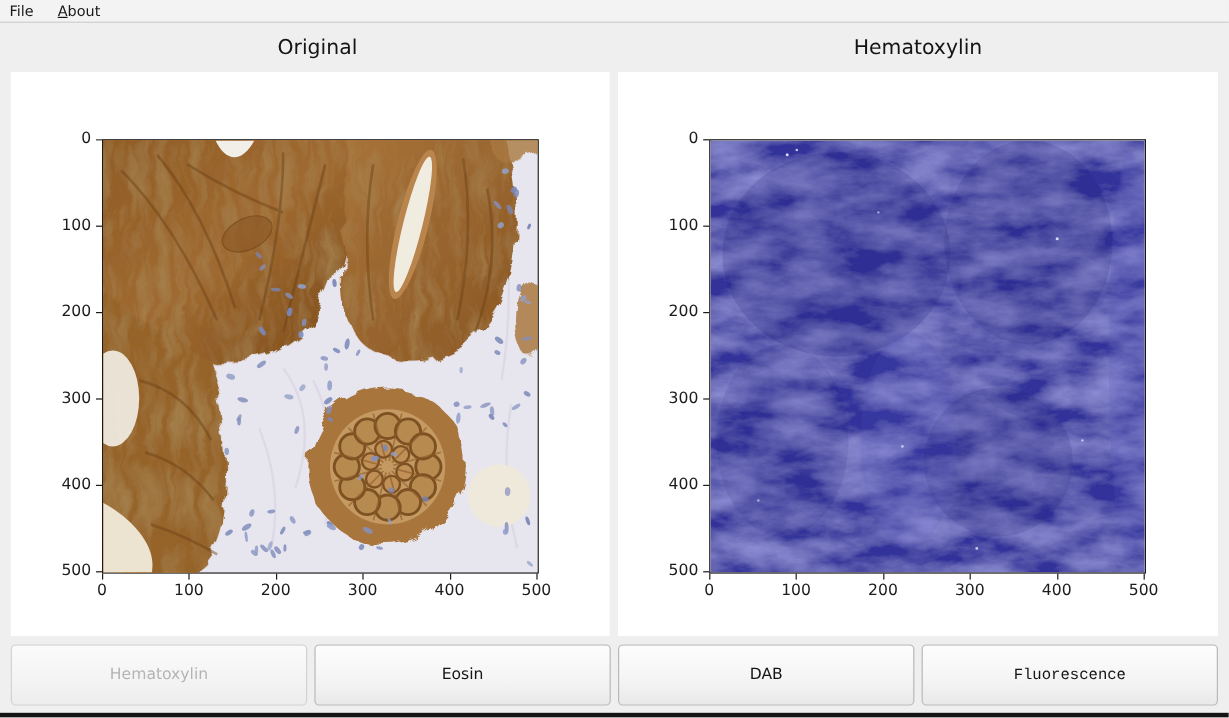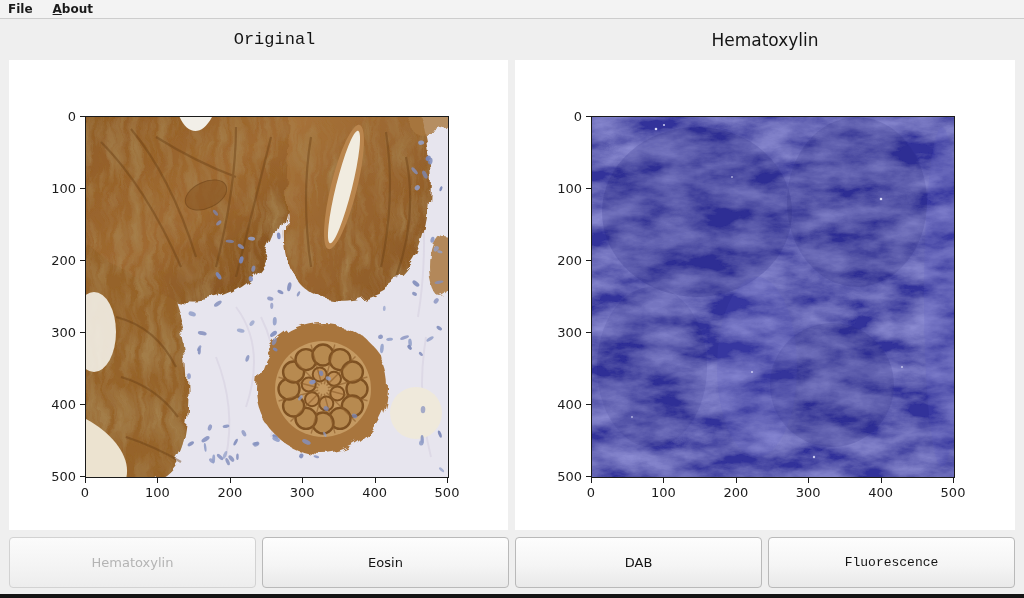--- a/index.html
+++ b/index.html
@@ -5,27 +5,27 @@
   html,body{margin:0;padding:0;}
   body{
     width:1024px;height:598px;position:relative;overflow:hidden;
     background:#efefef;font-family:"DejaVu Sans","Liberation Sans",sans-serif;
   }
   .menubar{
     position:absolute;top:0;left:0;right:0;height:19px;background:#f3f3f3;
     border-bottom:1px solid #cdcdcd;display:flex;align-items:center;
     padding-left:8px;gap:20px;font-size:12px;color:#1a1a1a;box-sizing:border-box;
   }
-  .menu-item{cursor:default;font-weight:bold;}
+  .menu-item{cursor:default;}
   .menu-item u{text-decoration:underline;text-underline-offset:1px;}
   .panel-title{
     position:absolute;top:30px;height:24px;text-align:center;
     font-size:17px;color:#141414;
   }
-  .title-left{left:25px;width:499px;font-family:Liberation Mono, monospace;}
+  .title-left{left:15px;width:499px;}
   .title-right{left:515px;width:500px;}
   .plot-panel{position:absolute;top:60px;height:470px;background:#ffffff;}
   .panel-left{left:9px;width:499px;}
   .panel-right{left:515px;width:500px;}
   .img-frame{
     position:absolute;left:76px;top:56px;width:362px;height:360px;
     border:1px solid #1a1a1a;overflow:hidden;box-sizing:content-box;background:#e7e5ee;
   }
   .img-frame svg{display:block;width:100%;height:100%;}
   .tick-label{position:absolute;font-size:13px;color:#1c1c1c;white-space:nowrap;}

